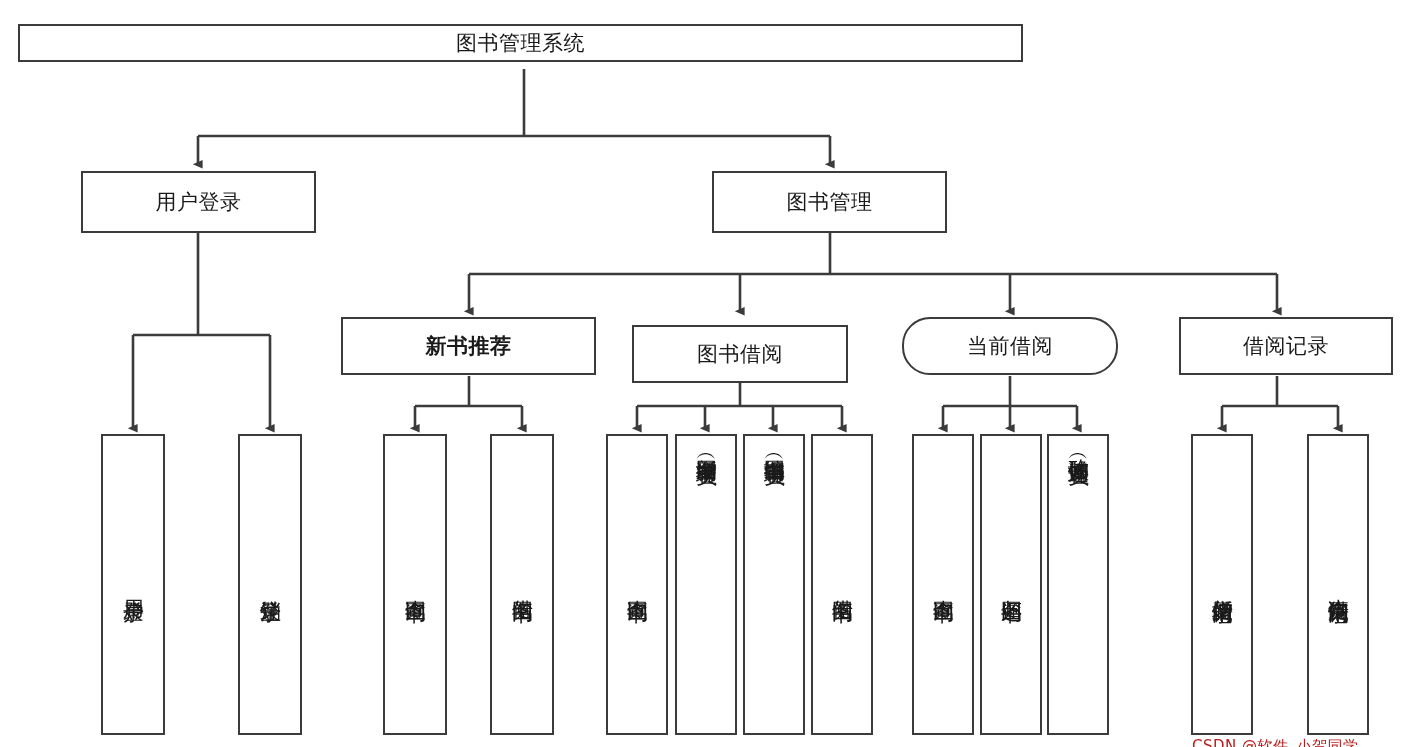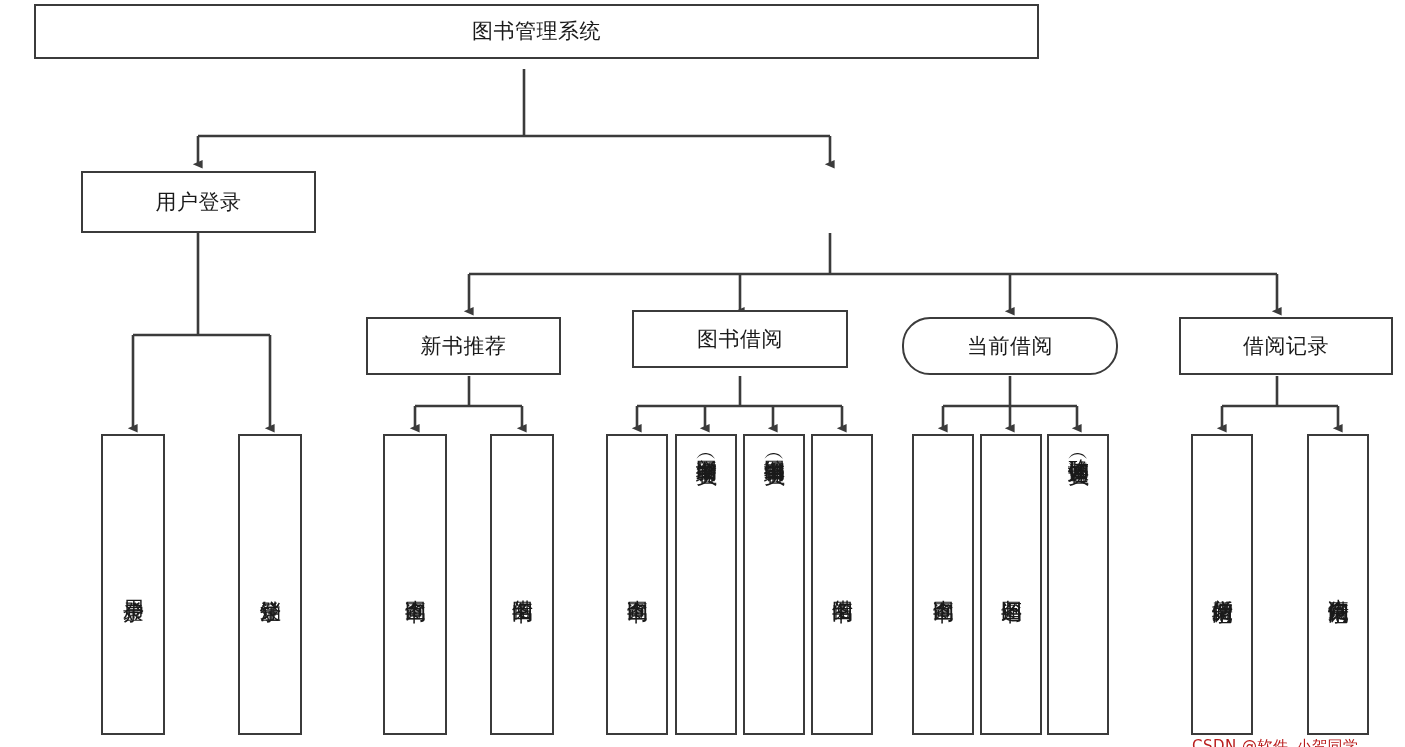--- a/index.html
+++ b/index.html
@@ -119,32 +119,35 @@
       <path d="M1010,406 L1010,428" marker-end="url(#arrow)"></path>
       <path d="M1077,406 L1077,428" marker-end="url(#arrow)"></path>
 
       <path d="M1277,376 L1277,406"></path>
       <path d="M1222,406 L1338,406"></path>
       <path d="M1222,406 L1222,428" marker-end="url(#arrow)"></path>
       <path d="M1338,406 L1338,428" marker-end="url(#arrow)"></path>
     </g>
   </svg>
 
-  <div class="node-box" style="left:18px; top:4px; width:1005px; height:55px;margin-left:16px;">
+  <div class="node-box" style="left:18px; top:24px; width:1005px; height:38px;">
     <span class="node-label">图书管理系统</span>
   </div>
 
   <div class="node-box" style="left:81px; top:171px; width:235px; height:62px;">
     <span class="node-label">用户登录</span>
   </div>
-
-  <div class="node-box" style="left:366px; top:317px; width:195px; height:58px;">
+  <div class="node-box" style="left:712px; top:171px; width:235px; height:62px;">
+    <span class="node-label">图书管理</span>
+  </div>
+
+  <div class="node-box" style="left:341px; top:317px; width:255px; height:58px;font-weight:bold;">
     <span class="node-label">新书推荐</span>
   </div>
-  <div class="node-box" style="left:632px; top:310px; width:216px; height:58px;">
+  <div class="node-box" style="left:632px; top:325px; width:216px; height:58px;">
     <span class="node-label">图书借阅</span>
   </div>
   <div class="node-box" style="left:902px; top:317px; width:216px; height:58px;border-radius:28px;">
     <span class="node-label">当前借阅</span>
   </div>
   <div class="node-box" style="left:1179px; top:317px; width:214px; height:58px;">
     <span class="node-label">借阅记录</span>
   </div>
 
   <div class="leaf-box v-center" style="left:101px; top:434px; width:64px; height:301px;">

